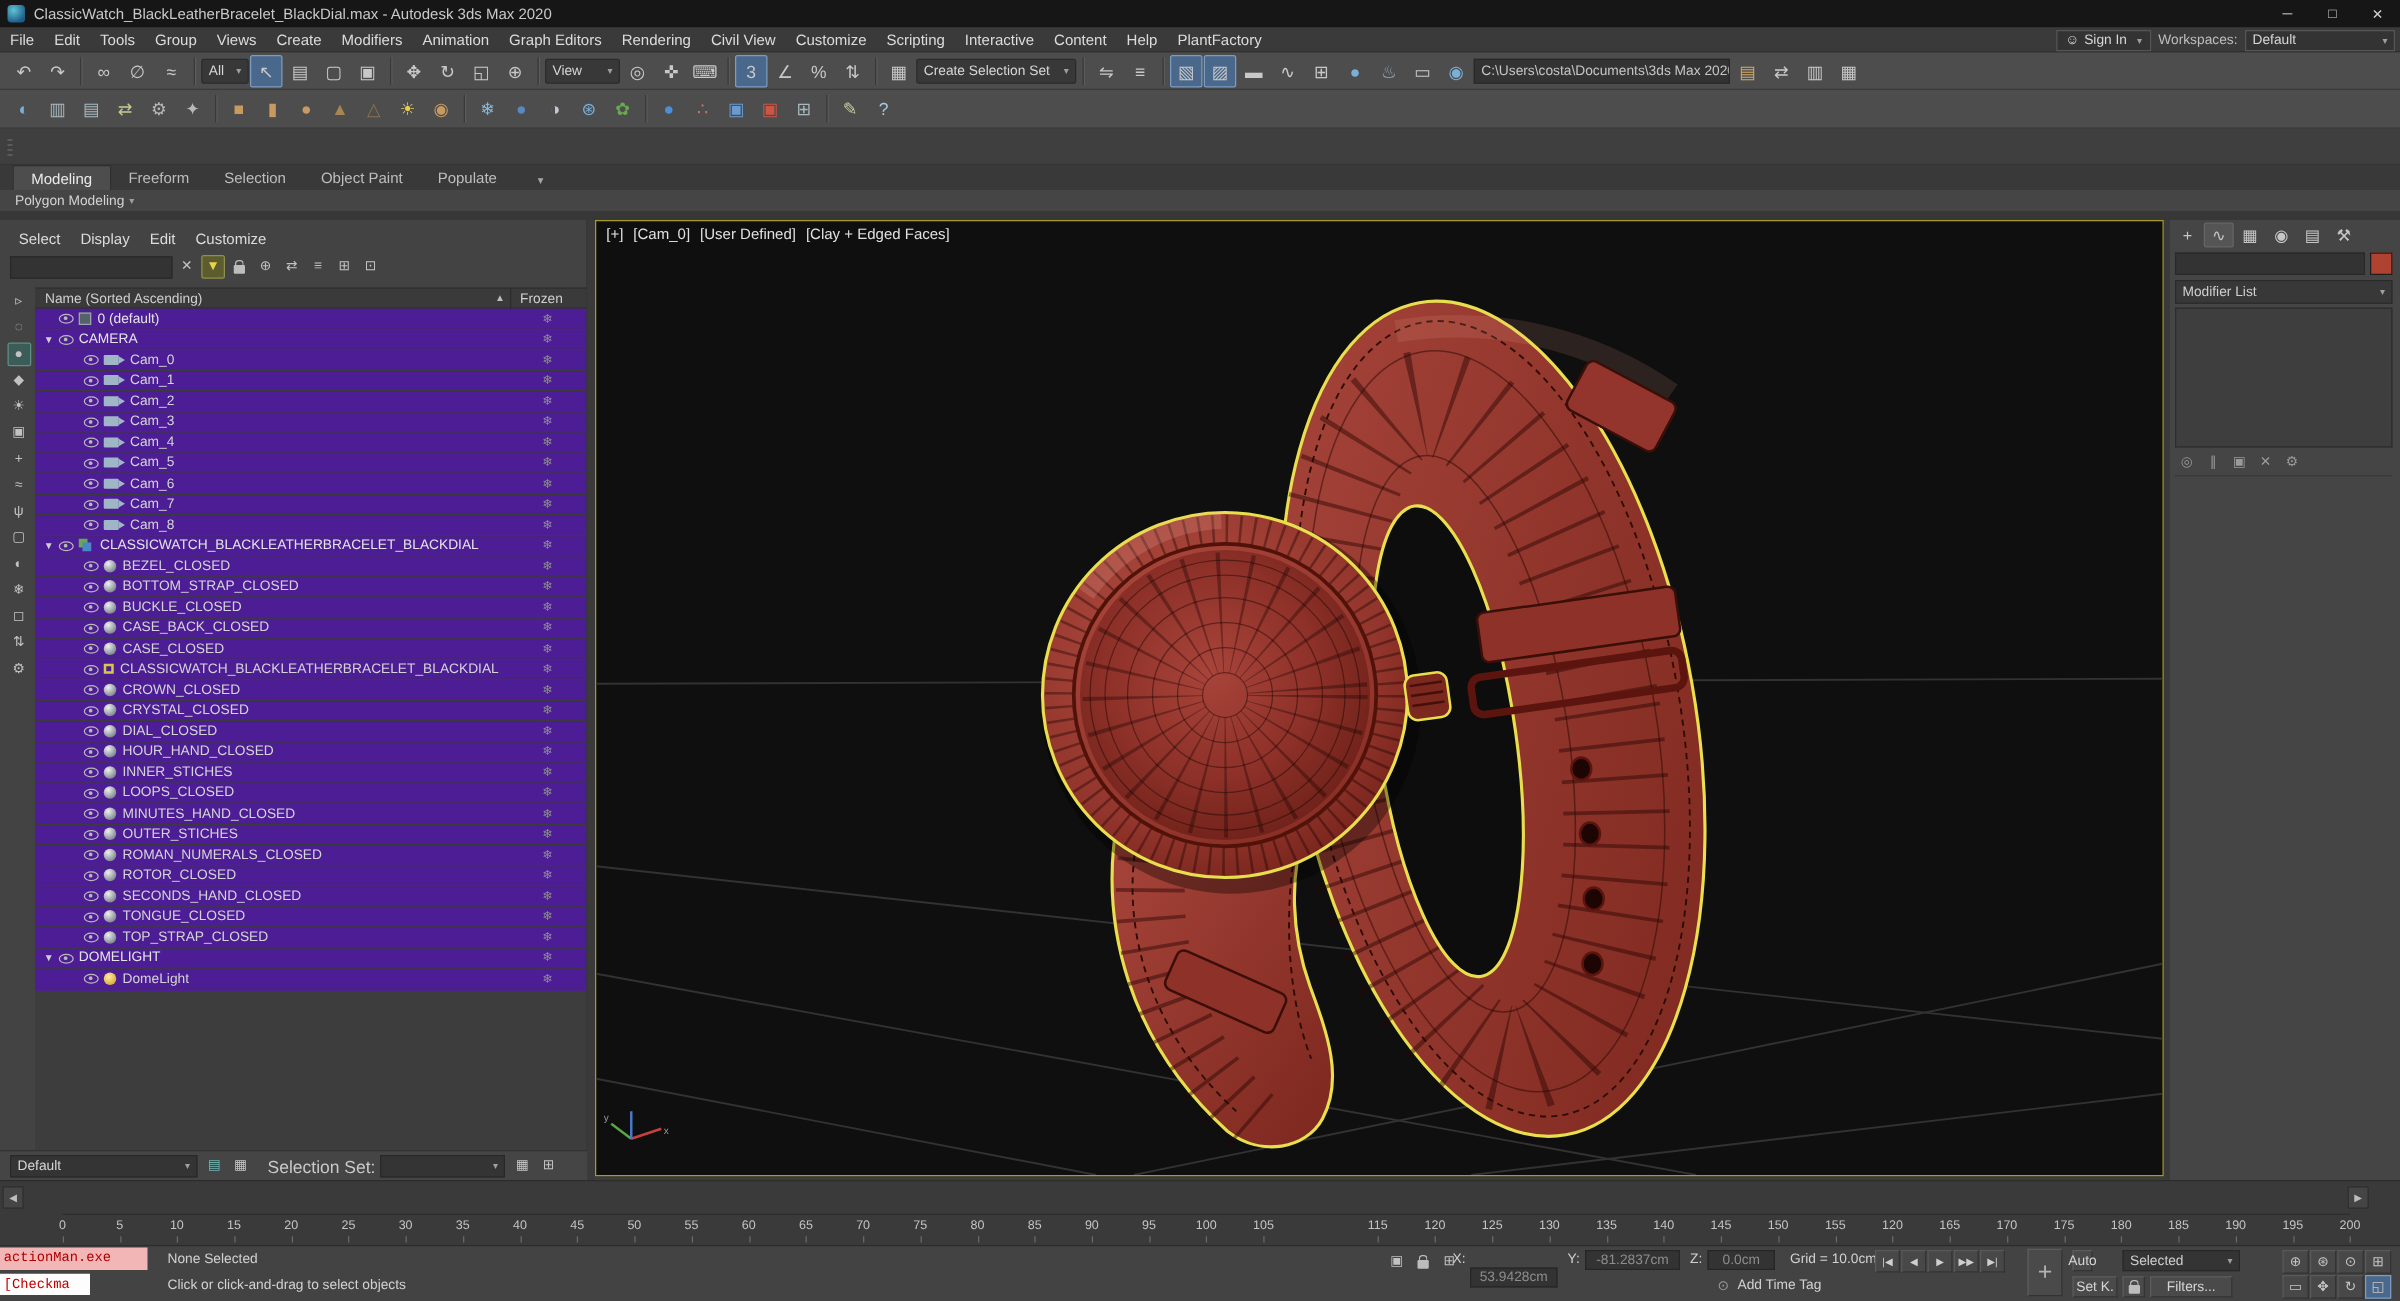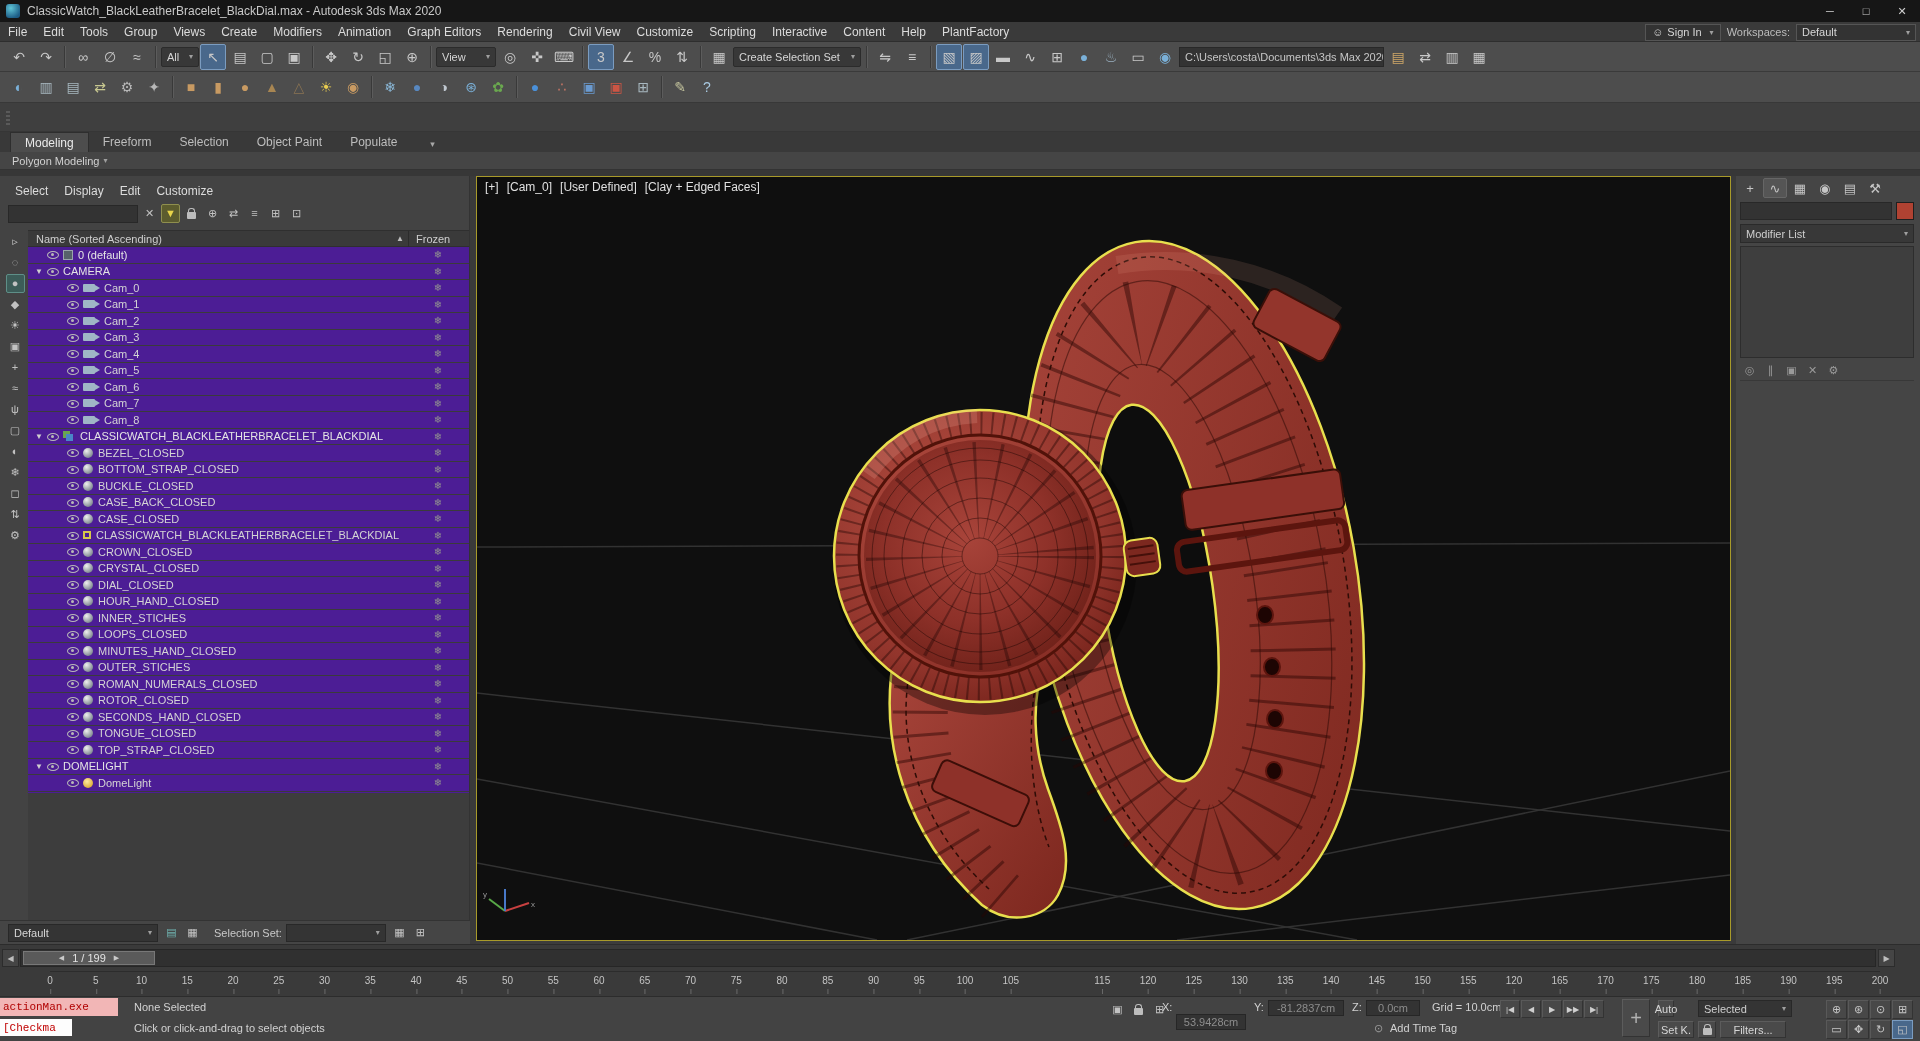--- a/index.html
+++ b/index.html
@@ -91,21 +91,21 @@
   .tico-none{width:0;margin:0}
   .rlabel{font-size:11px;color:#d4d4d4;white-space:nowrap;overflow:hidden;flex:1}
   .lvl0 .rlabel{color:#e4e4e4}
   .frz{position:absolute;left:402px;width:16px;text-align:center;color:#8f8f8f;font-size:10px}
   .x-strip{position:absolute;left:3px;top:56px;width:24px;display:flex;flex-direction:column;gap:2px;align-items:center}
   .x-fill{position:absolute;left:28px;right:0;top:617px;bottom:24px;background:#3d3d3d}
   .x-footer{position:absolute;left:0;bottom:0;width:470px;height:24px;background:#454545;border-top:1px solid #333;
             display:flex;align-items:center;padding-left:8px;gap:4px}
   .x-dd{height:18px;background:#343434;border:1px solid #282828;display:flex;align-items:center;
         justify-content:space-between;padding:0 5px;font-size:11px}
-  .x-footer .lbl{font-size:11px;color:#c9c9c9;margin-left:8px}
+  .x-footer .lbl{font-size:14px;color:#c9c9c9;margin-left:8px}
 
   .vsplit{position:absolute;left:470px;top:176px;width:6px;height:768px;background:#3a3a3a}
   .vsplit2{position:absolute;left:1731px;top:176px;width:5px;height:768px;background:#3a3a3a}
 
   
   .viewport{position:absolute;left:476px;top:176px;width:1255px;height:765px;background:#0f0f0f;
             border:1px solid #a89a2a;overflow:hidden}
   .vp-label{position:absolute;left:8px;top:3px;display:flex;gap:8px;font-size:12px;color:#e0e0e0;z-index:3}
   .vp-svg{position:absolute;left:0;top:18px;width:1253px;height:745px}
 
@@ -932,27 +932,20 @@
         </div>
         <div class="mini-btn">
           <span class="g" style="color:#9a9a9a">⚙</span>
         </div>
       </div>
   </div>
 
   <div class="timeline">
     <div class="ts-row">
       <div class="ts-btn" style="left:2px">◀</div>
-      <div class="ts-track">
-        <div class="ts-handle">
-          <span class="arr">◀</span>
-          <span>1 / 199</span>
-          <span class="arr">▶</span>
-        </div>
-      </div>
       <div class="ts-btn" style="left:1878px">▶</div>
     </div>
     <div class="ruler" id="ruler">
         <span class="tick" style="left: 0%;">0</span>
         <span class="tick" style="left: 2.5%;">5</span>
         <span class="tick" style="left: 5%;">10</span>
         <span class="tick" style="left: 7.5%;">15</span>
         <span class="tick" style="left: 10%;">20</span>
         <span class="tick" style="left: 12.5%;">25</span>
         <span class="tick" style="left: 15%;">30</span>

